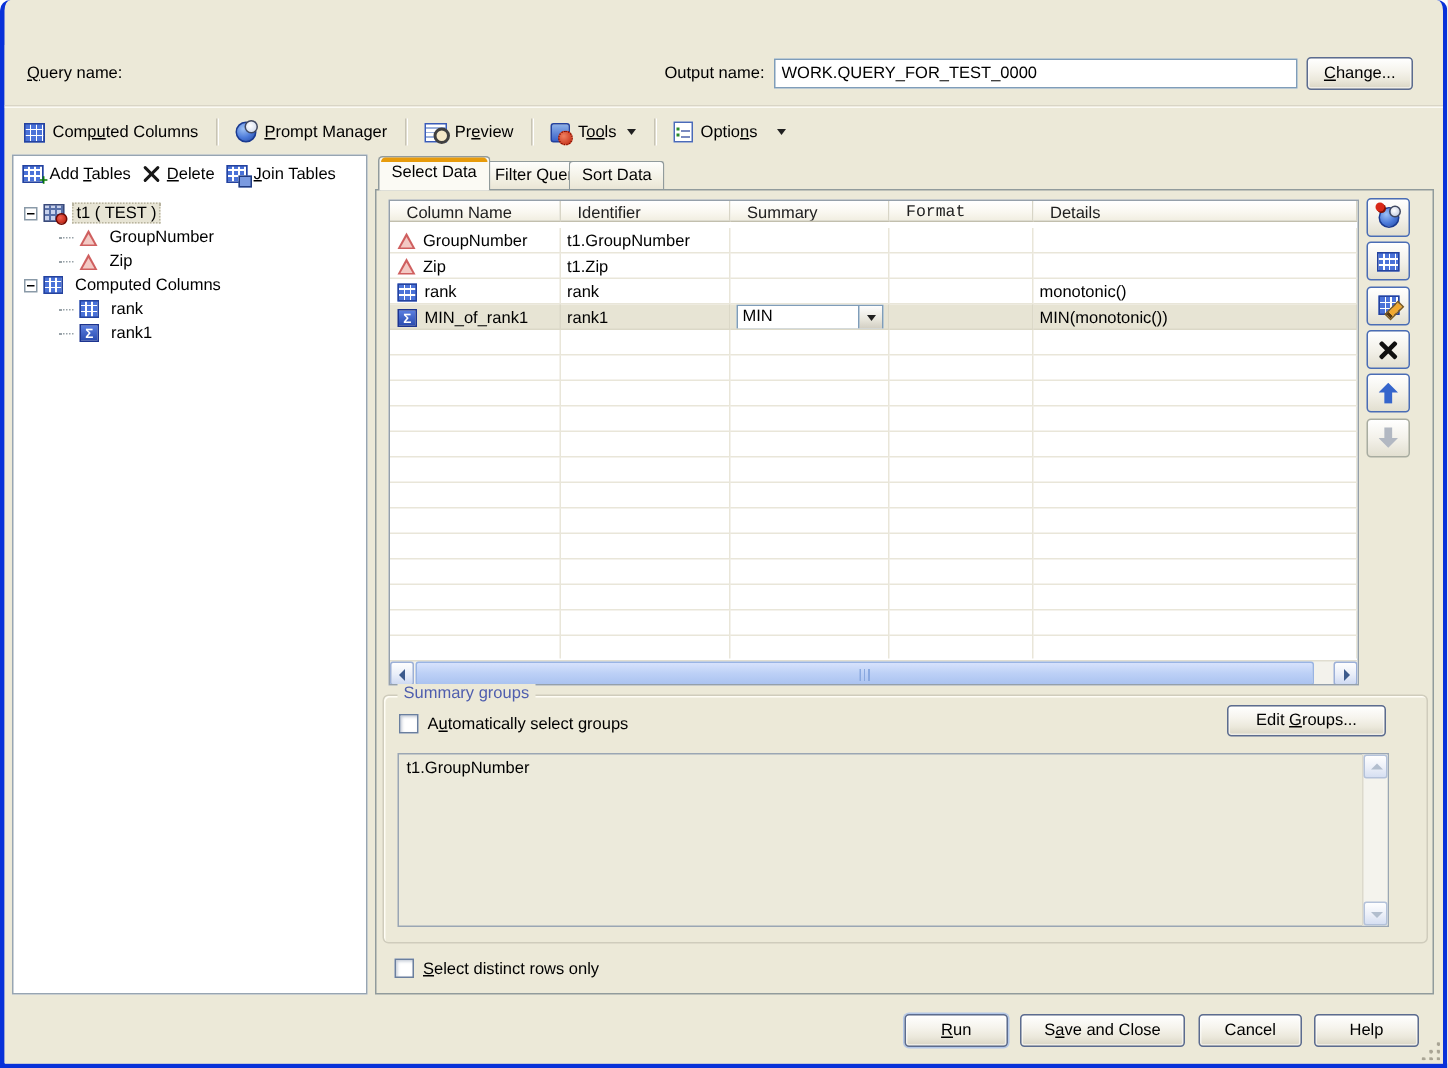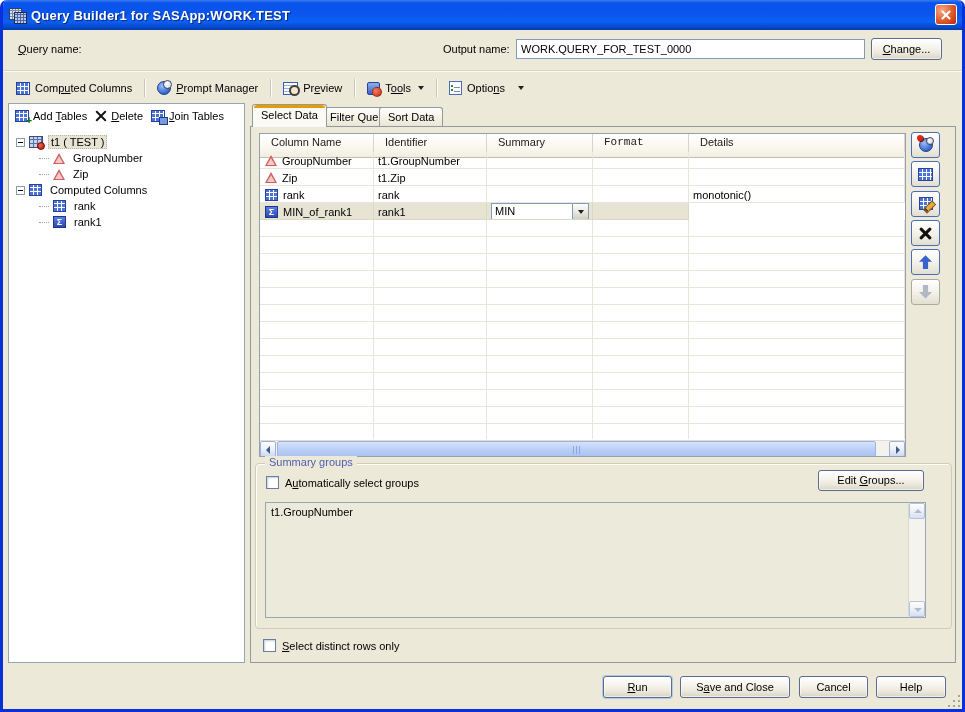--- a/index.html
+++ b/index.html
@@ -123,21 +123,21 @@
   .tab-select{ left:249px; top:74px; height:23px; line-height:21px; background:#fbfaf4; z-index:3; }
   .tab-select::before{ content:""; position:absolute; left:1px; right:1px; top:0; height:3px; background:#e79b0b; border-radius:3px 3px 0 0; }
   .tab-filter{ left:318px; top:77px; height:20px; line-height:18px; z-index:1; }
   .tab-sort{ left:376px; top:77px; height:20px; line-height:18px; z-index:1; }
 
   .tab-panel{ position:absolute; left:247px; top:96px; width:706px; height:537px; background:#ece9d8;
     border:1px solid #919b9c; z-index:2; }
 
   
   #grid{ position:absolute; left:8px; top:6px; width:647px; height:324px; background:#fff; border:1px solid #95a0aa; overflow:hidden; }
-  #grid-header{ display:flex; height:24px; }
+  #grid-header{ display:flex; height:14px; }
   .hcell{ background:linear-gradient(180deg,#ffffff 0%,#faf8f1 55%,#f1eee1 100%);
     border-right:1px solid #d8d5c6; border-bottom:1px solid #c2bfae; padding:2px 3px 0 11px;
     white-space:nowrap; overflow:hidden; color:#202020; }
   #grid-body{ position:absolute; left:0; top:18px; right:0; bottom:17px; overflow:hidden; }
   .grow{ display:flex; height:17px; }
   .gcell{ border-right:1px solid #e9e6d9; border-bottom:1px solid #e9e6d9; padding:1px 3px 0 4px;
     white-space:nowrap; overflow:hidden; display:flex; align-items:center; }
   .col0{ width:114px; } .col1{ width:113px; } .col2{ width:106px; } .col3{ width:96px;font-family:Liberation Mono, monospace; } .col4{ flex:1; }
   .grow.sel .gcell{ background:#e7e4d4; border-color:#dbd8c7; }
   .gicon{ margin-right:5px; flex:0 0 auto; }
@@ -218,25 +218,20 @@
   .btn-help{ left:873px; width:70px; }
   .grip{ position:absolute; right:2px; bottom:2px; width:14px; height:14px;
     background-image:radial-gradient(circle at 3px 3px,#a8a494 1.2px,transparent 1.4px);
     background-size:5px 5px; clip-path:polygon(100% 0,100% 100%,0 100%); }
 </style>
 </head>
 <body>
 
 <div id="window">
 
-  <div class="titlebar">
-    <span class="app-icon"></span>
-    <span class="title-text">Query Builder1 for SASApp:WORK.TEST</span>
-    <span class="close-btn"></span>
-  </div>
 
   <div class="client">
 
     <span class="flabel" style="left:15px;top:9px;"><u>Q</u>uery name:</span>
     <span class="flabel" style="left:440px;top:9px;">Output name:</span>
     <input class="xpinput" style="position: absolute; left: 513px; top: 9px; width: 349px;" value="WORK.QUERY_FOR_TEST_0000">
     <button class="xpbtn" style="position:absolute;left:868px;top:8px;width:71px;height:22px;"><u>C</u>hange...</button>
 
     <div class="sep1"></div>
 
@@ -377,20 +372,21 @@
               <div class="gcell col1">rank1</div>
               <div class="gcell col2">
                 <div class="combo">
                   <span class="combo-val">MIN</span>
                   <span class="combo-btn">
                     <span class="combo-arrow"></span>
                   </span>
                 </div>
               </div>
               <div class="gcell col3"></div>
+              <div class="gcell col4">MIN(monotonic())</div>
             </div>
             <div class="grow empty">
               <div class="gcell col0"></div>
               <div class="gcell col1"></div>
               <div class="gcell col2"></div>
               <div class="gcell col3"></div>
               <div class="gcell col4"></div>
             </div>
             <div class="grow empty">
               <div class="gcell col0"></div>

